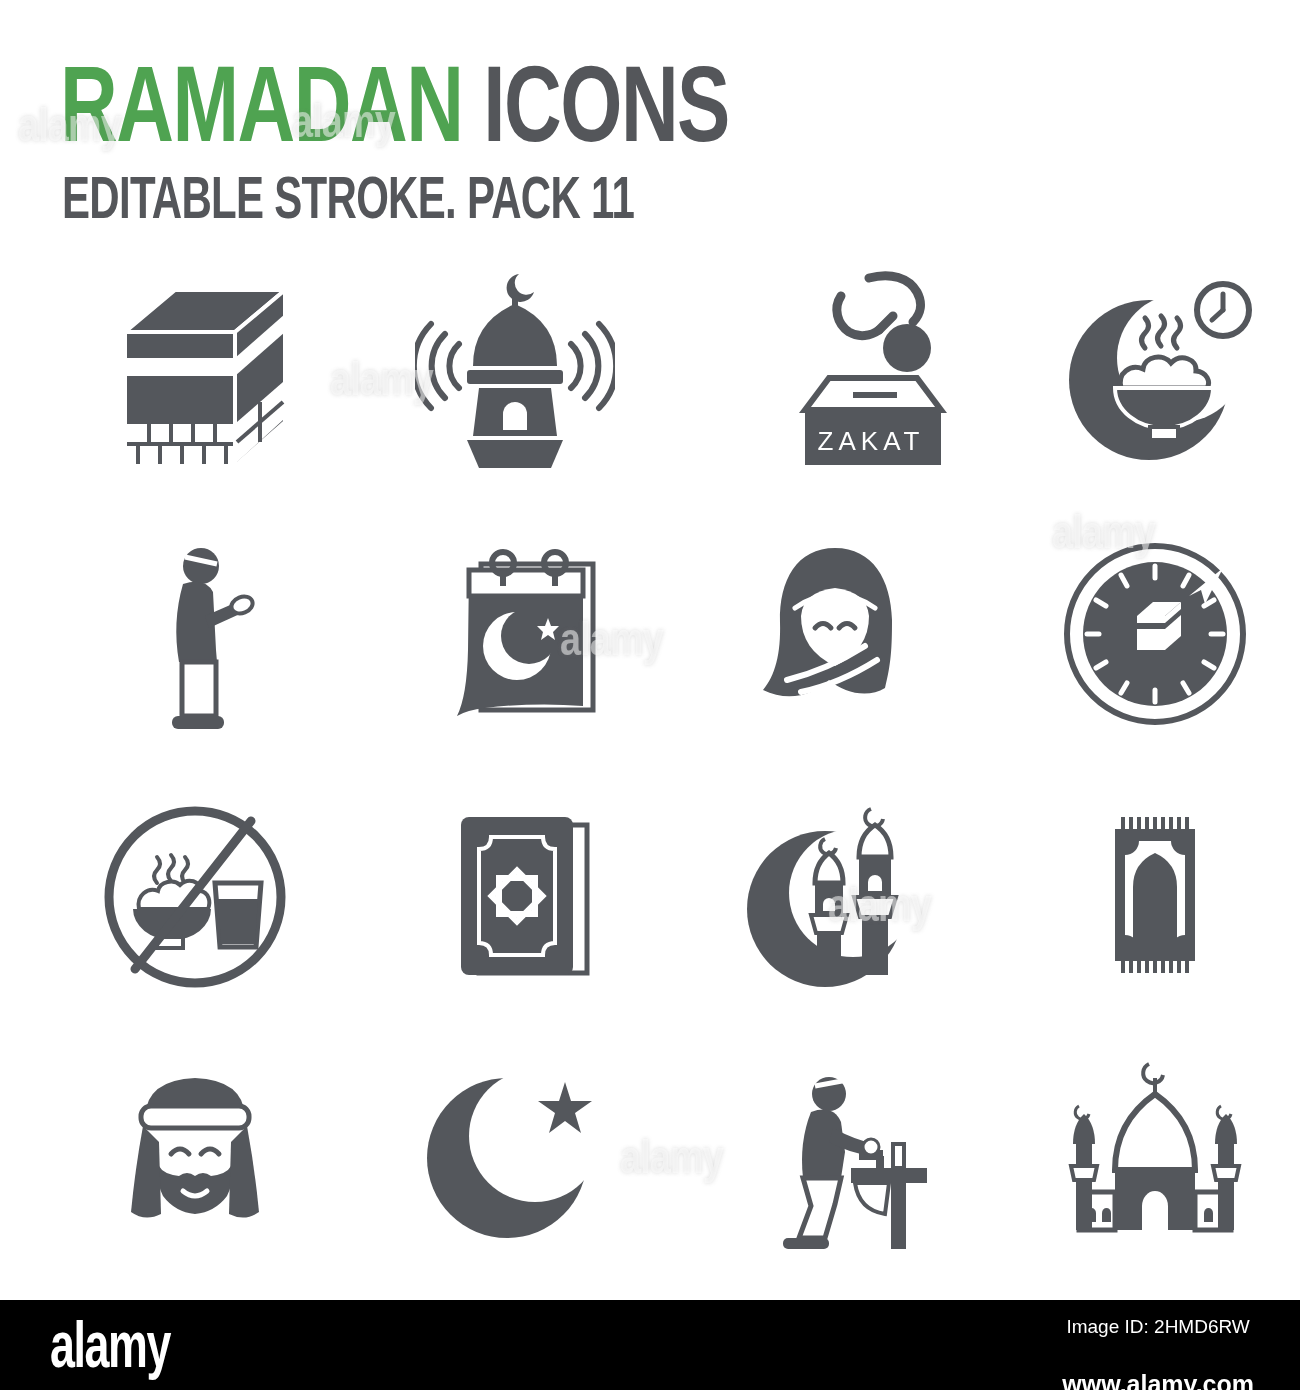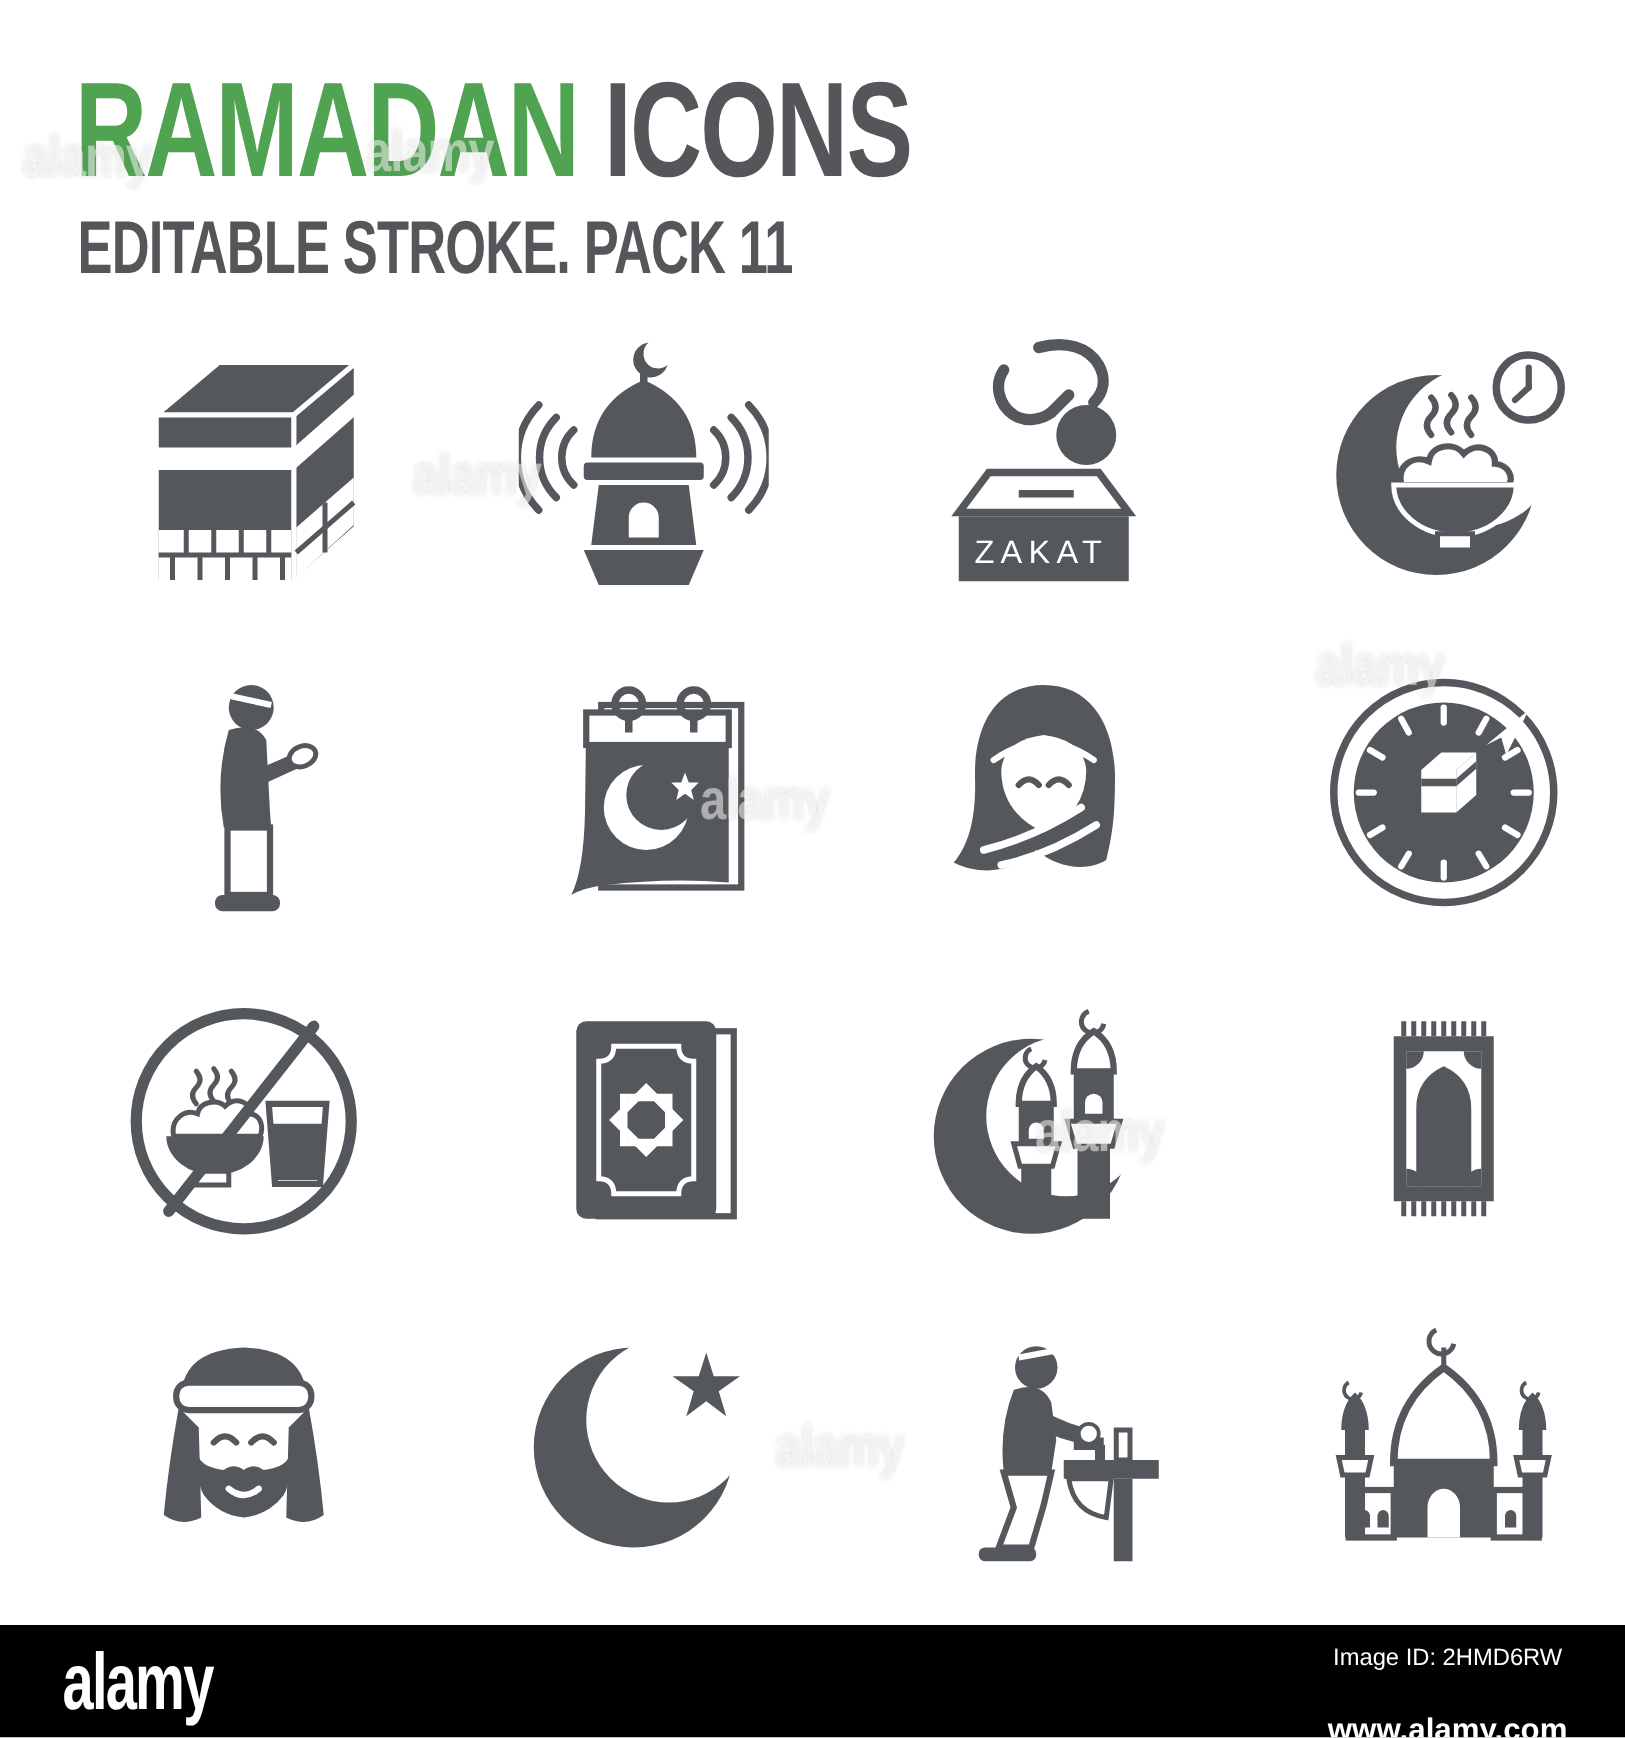--- a/index.html
+++ b/index.html
@@ -107,21 +107,21 @@
       <path d="M 44,74 a 30,30 0 0 0 0,44"></path>
       <path d="M 30,64 a 45,45 0 0 0 0,64"></path>
       <path d="M 16,54 a 60,60 0 0 0 0,84"></path>
       <path d="M 156,74 a 30,30 0 0 1 0,44"></path>
       <path d="M 170,64 a 45,45 0 0 1 0,64"></path>
       <path d="M 184,54 a 60,60 0 0 1 0,84"></path>
     </g>
   </svg>
 </div>
 
-<div class="cell" style="left:675px;top:262px;">
+<div class="cell" style="left:713px;top:262px;">
   <svg width="200" height="200" viewBox="0 0 200 200">
     <g class="sd" stroke-width="9" stroke-linecap="round">
       <path d="M 96,8 C 118,2 136,8 144,22 C 150,33 148,44 140,52"></path>
       <path d="M 68,26 C 60,38 64,54 76,62 C 86,68 98,66 106,60"></path>
       <path d="M 106,60 L 120,46"></path>
     </g>
     <circle class="dk" cx="134" cy="78" r="24"></circle>
     <polygon class="wt" points="56,108 144,108 168,140 32,140" stroke="#54575c" stroke-width="6"></polygon>
     <line x1="80" y1="125" x2="124" y2="125" stroke="#54575c" stroke-width="6"></line>
     <rect class="dk" x="32" y="143" width="136" height="52"></rect>

